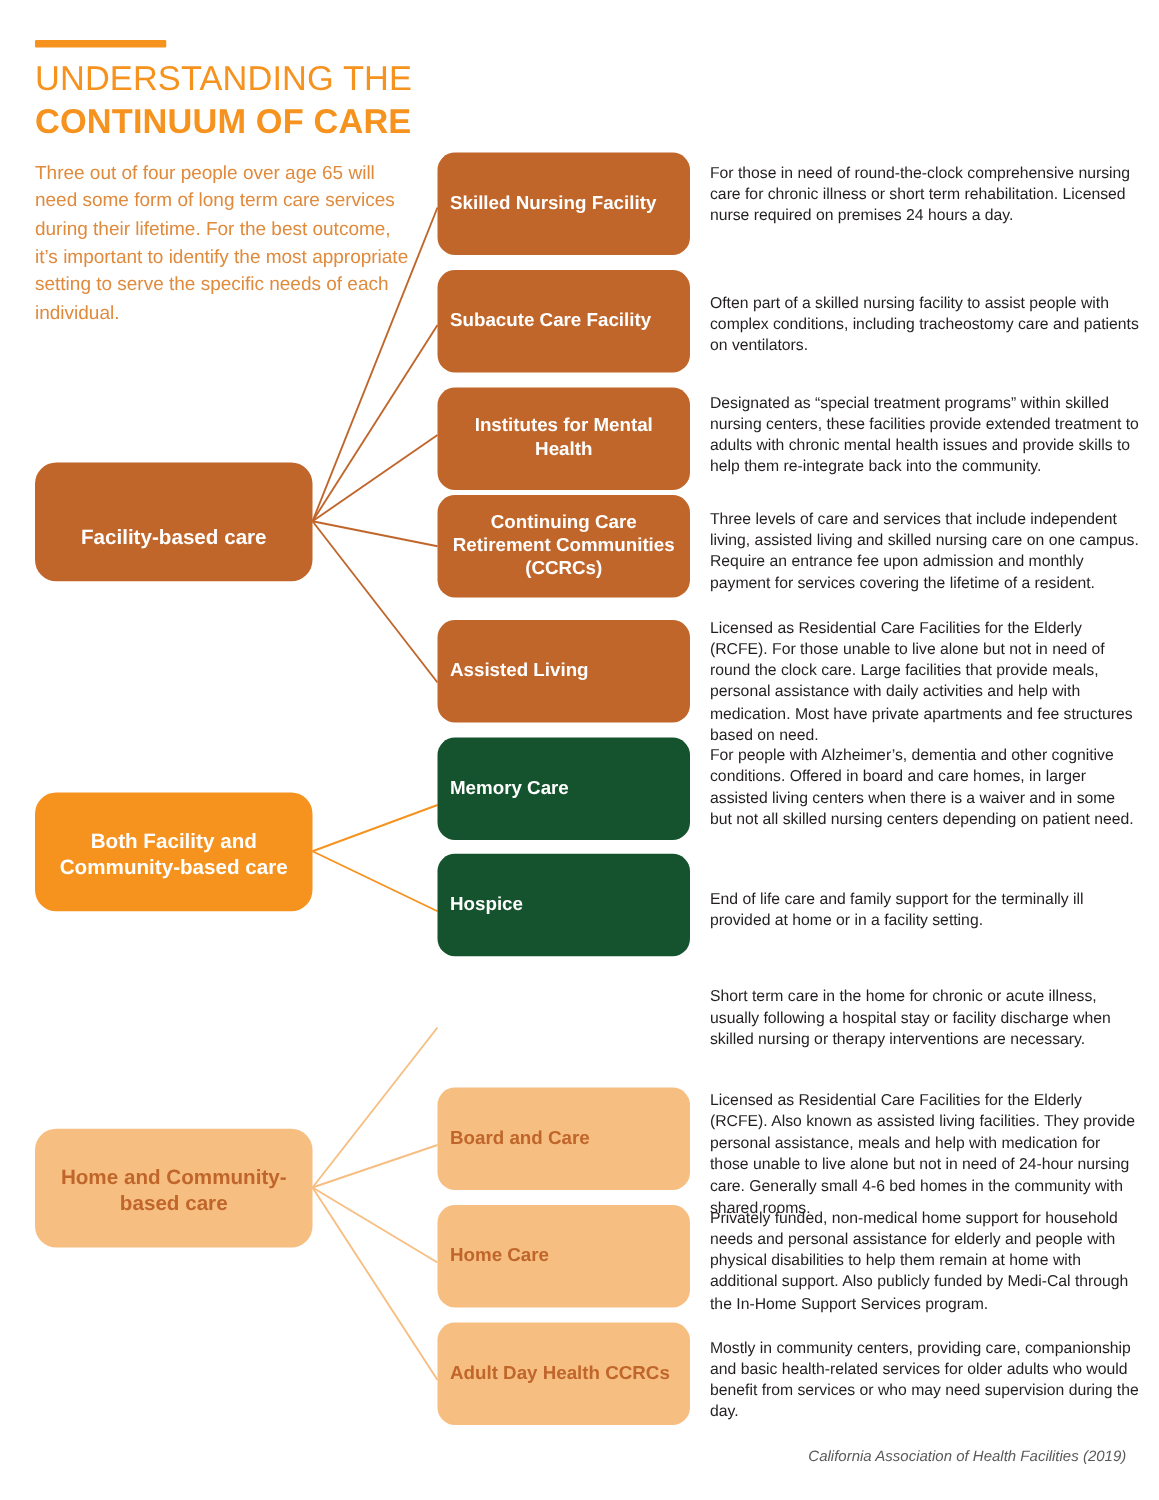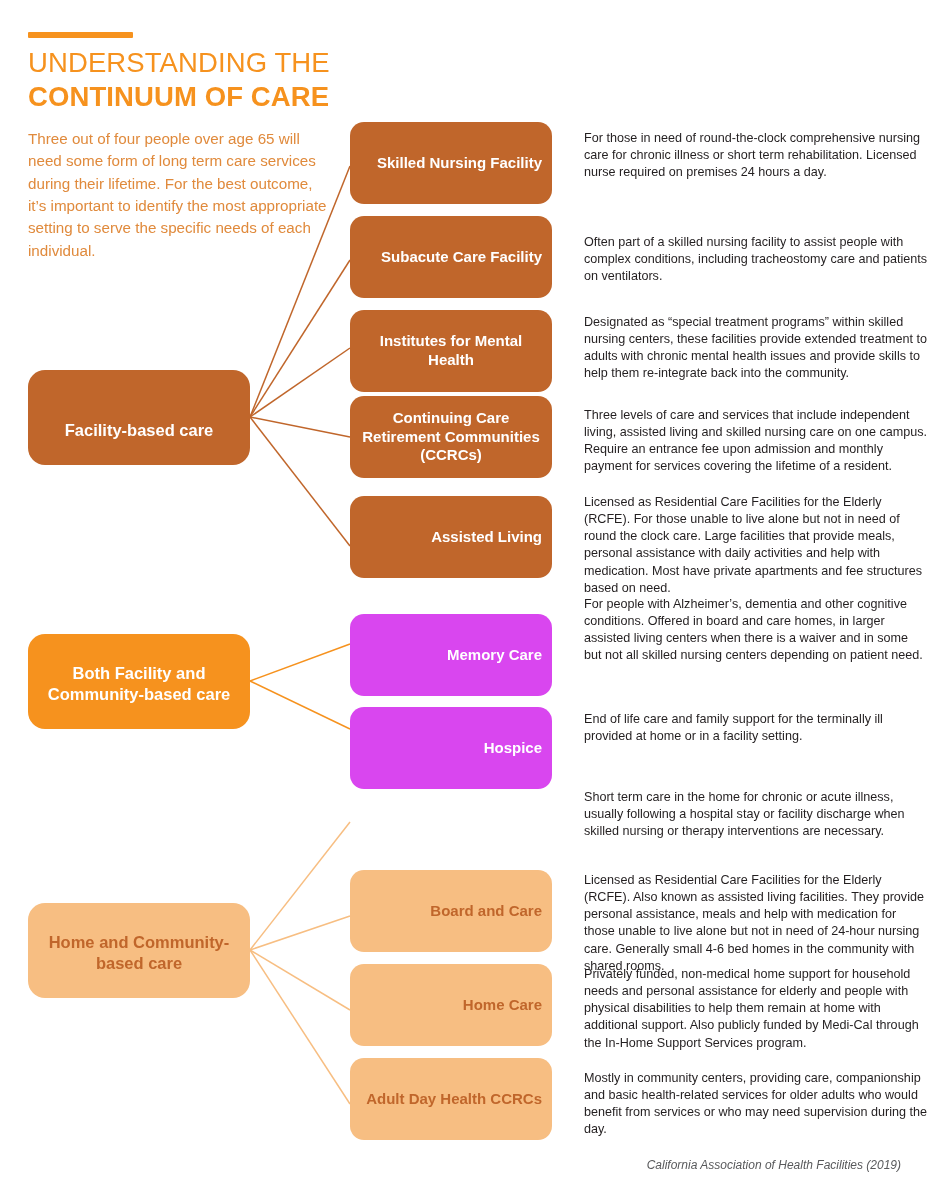--- a/index.html
+++ b/index.html
@@ -85,41 +85,40 @@
 
   
   .service-box {
     position: absolute;
     left: 350px;
     width: 202px;
     height: 82px;
     border-radius: 14px;
     display: flex;
     align-items: center;
-    justify-content: flex-end;
+    justify-content: flex-start;
     text-align: center;
     font-weight: 700;
     font-size: 15px;
     line-height: 1.25;
     padding: 21px 10px;
   }
   .tier-facility { background: #C0662B; color: #ffffff; }
-  .tier-both     { background: #d946ef; color: #ffffff; margin-top: 24px; }
+  .tier-both     { background: #14532d; color: #ffffff; }
   .tier-home     { background: #F7BE82; color: #C0662B; }
 
   
   .description {
     position: absolute;
     left: 568px;
     width: 344px;
     font-size: 12.6px;
     line-height: 1.36;
     color: #231F20;
     font-weight: 400;
-    margin-left: 16px;
   }
 
   
   #attribution {
     position: absolute;
     right: 26px;
     top: 1158px;
     font-size: 12px;
     font-style: italic;
     color: #58595B;

